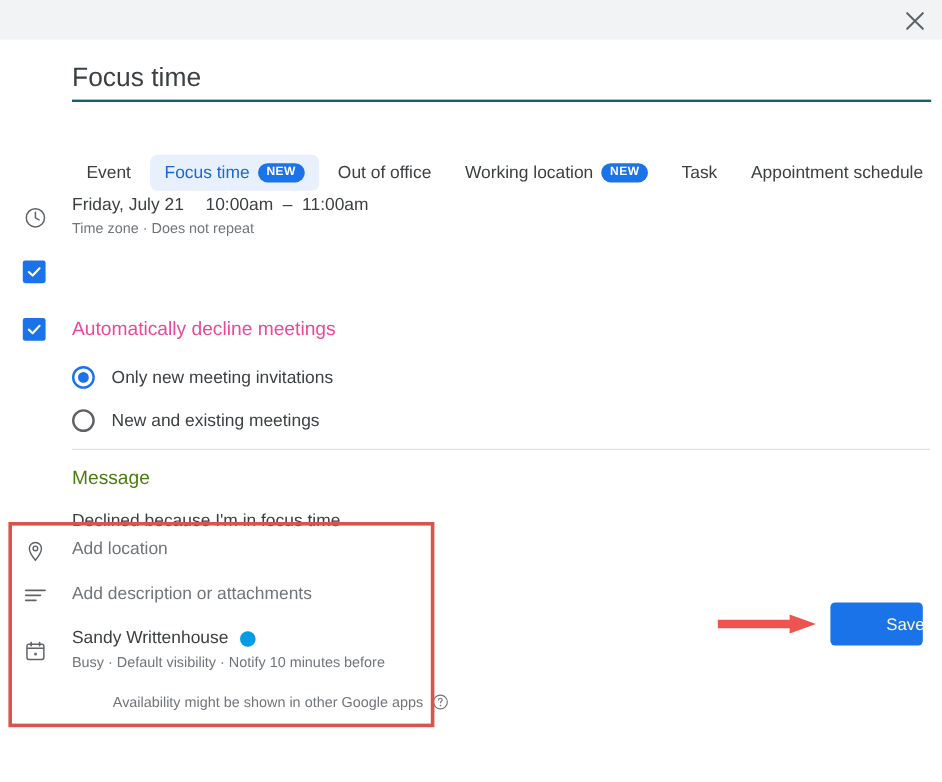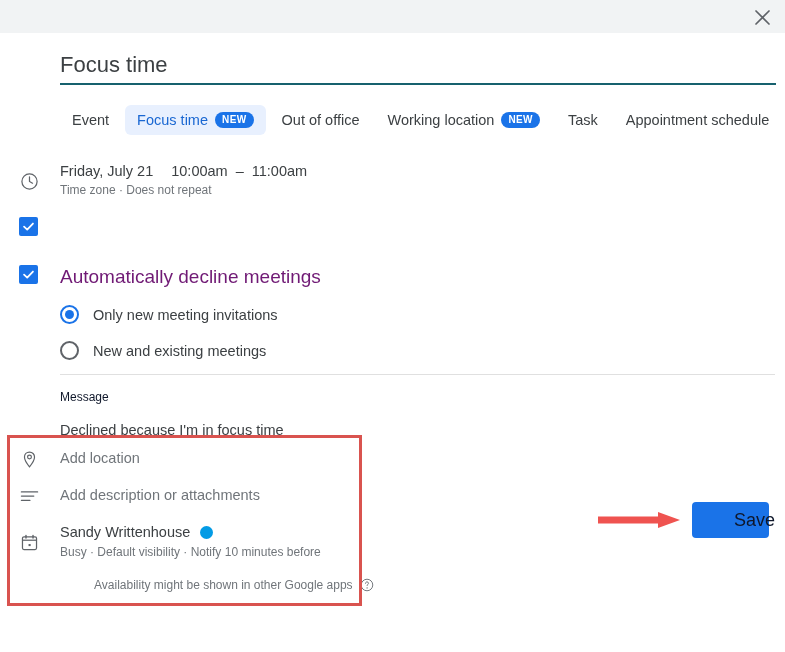--- a/index.html
+++ b/index.html
@@ -66,20 +66,21 @@
   .tab {
     display: flex;
     align-items: flex-start;
     gap: 7px;
     padding: 7px 12px;
     border-radius: 6px;
     font-size: 14.5px;
     color: #3c4043;
     cursor: pointer;
     white-space: nowrap;
+    margin-top: 24px;
   }
   .tab + .tab { margin-left: 4px; }
   .tab.active {
     background: #e8f0fe;
     color: #1967d2;
   }
   .badge-new {
     background: #1a73e8;
     color: #ffffff;
     font-size: 10px;
@@ -132,21 +133,21 @@
     display: flex; align-items: center; justify-content: center;
   }
   .dnd-dot i {
     display: block;
     width: 7px; height: 1.8px; background: #ffffff;
   }
   .dnd-sub { font-size: 12px; color: #70757a; margin-top: 4px; }
 
   .auto-decline {
     position: absolute; left: 60px; top: 266px;
-    font-size: 19px; color: #701a75;
+    font-size: 16px; color: #ec4899;
   }
 
   .radio-row {
     position: absolute; left: 60px;
     display: flex; align-items: center; gap: 14px;
     cursor: pointer;
   }
   .radio-outer {
     width: 19px; height: 19px; border-radius: 50%;
     border: 2px solid #5f6368;
@@ -160,21 +161,21 @@
   .radio-label { font-size: 14.5px; color: #3c4043; }
 
   .divider {
     position: absolute;
     left: 60px; top: 374px;
     width: 715px; height: 1px;
     background: #e0e0e0;
   }
 
   .message-block { position: absolute; left: 60px; top: 390px; }
-  .message-label { font-size: 12px; color: #0f172a; }
+  .message-label { font-size: 16px; color: #4d7c0f; }
   .message-value { font-size: 14.5px; color: #3c4043; margin-top: 18px; }
 
   
   .redbox {
     position: absolute;
     left: 7px; top: 435px;
     width: 355px; height: 171px;
     border: 3px solid #d9534f;
     background: transparent;
     pointer-events: none;
@@ -203,23 +204,23 @@
     font-size: 12px; color: #70757a; margin-left: 34px;
   }
   .help-icon { color: #70757a; display: flex; }
 
   
   .save-btn {
     position: absolute;
     right: 16px; bottom: 16px;
     width: 77px; height: 36px;
     background: #1a73e8;
-    color: #0f172a;
+    color: #fef9c3;
     border: none; border-radius: 4px;
-    font-size: 18px;
+    font-size: 14px;
     font-family: "Liberation Sans", sans-serif;
     cursor: pointer;
     display: flex; align-items: center; justify-content: center; padding-left: 48px;
   }
   .arrow-anno {
     position: absolute;
     right: 103px; bottom: 25px;
     width: 84px; height: 18px;
   }
 </style>

